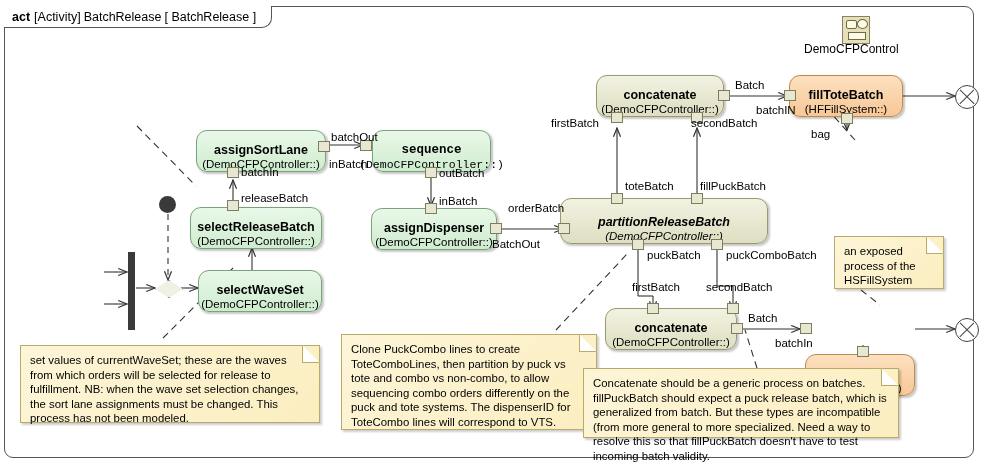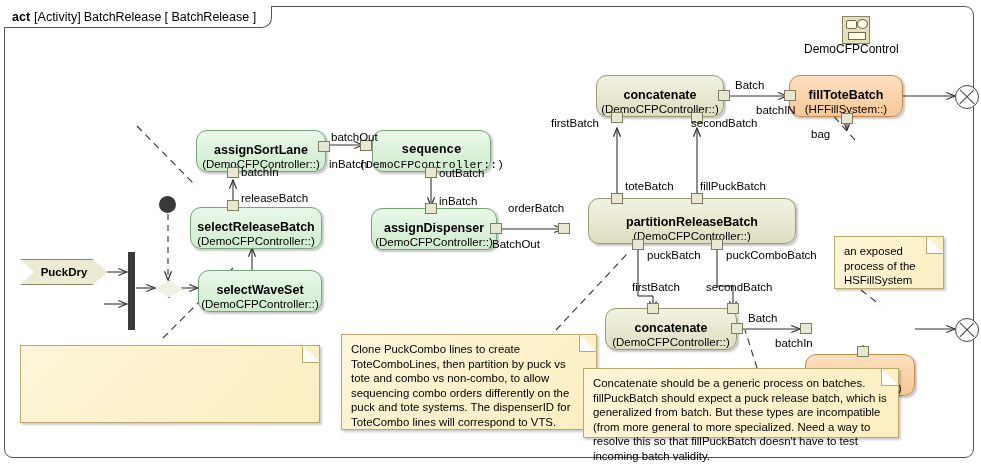--- a/index.html
+++ b/index.html
@@ -146,41 +146,39 @@
   <div class="acticon" style="left:842px;top:16px;">
     <div class="rr" style="left:3px;top:3px;width:9px;height:7px;border-radius:2px;"></div>
     <div class="rr" style="left:14px;top:2px;width:9px;height:8px;border-radius:50%;"></div>
     <div class="rr" style="left:5px;top:15px;width:16px;height:6px;"></div>
   </div>
   <div class="acticon-label" style="left:804px;top:42px;">DemoCFPControl</div>
 
 
   <div class="note" style="left:20px;top:345px;width:300px;height:78px;">
     <div class="fold"></div>
+    <p>set values of currentWaveSet; these are the waves from which orders will be selected for release to fulfillment. NB: when the wave set selection changes, the sort lane assignments must be changed. This process has not been modeled.</p>
   </div>
 
   <div class="note" style="left:341px;top:318px;width:256px;height:96px;margin-top:16px;">
     <div class="fold"></div>
     <p>Clone PuckCombo lines to create ToteComboLines, then partition by puck vs tote and combo vs non-combo, to allow sequencing combo orders differently on the puck and tote systems. The dispenserID for ToteCombo lines will correspond to VTS.</p>
   </div>
 
 
   <div class="note" style="left:834px;top:236px;width:110px;height:53px;">
     <div class="fold"></div>
     <p>an exposed process of the HSFillSystem</p>
   </div>
 
   <div class="note" style="left:583px;top:368px;width:316px;height:70px;">
     <div class="fold"></div>
     <p>Concatenate should be a generic process on batches.  fillPuckBatch should expect a puck release batch, which is generalized from batch. But these types are incompatible (from more general to more specialized.  Need a way to resolve this so that fillPuckBatch doesn't have to test incoming batch validity.</p>
   </div>
 
-  <div class="signal" style="left:20px;top:259px;">
-    <span>PuckDry</span>
-  </div>
 
   <div class="initial" style="left:159px;top:196px;"></div>
   <div class="joinbar" style="left:128px;top:252px;height:78px;"></div>
   <div class="diamond" style="left:155px;top:280px;"></div>
   <div class="flowfinal" style="left:955px;top:85px;"></div>
   <div class="flowfinal" style="left:955px;top:318px;"></div>
 
   <div class="node green" style="left:196px;top:130px;width:130px;height:42px;">
     <div class="t1">assignSortLane</div>
     <div class="t2">(DemoCFPController::)</div>
@@ -204,21 +202,21 @@
   <div class="node green" style="left:198px;top:270px;width:124px;height:42px;">
     <div class="t1">selectWaveSet</div>
     <div class="t2">(DemoCFPController::)</div>
   </div>
 
   <div class="node beige" style="left:596px;top:75px;width:128px;height:42px;">
     <div class="t1">concatenate</div>
     <div class="t2">(DemoCFPController::)</div>
   </div>
 
-  <div class="node beige" style="left:588px;top:198px;width:208px;height:46px;">
+  <div class="node beige" style="left:560px;top:198px;width:208px;height:46px;font-style:italic;">
     <div class="t1">partitionReleaseBatch</div>
     <div class="t2">(DemoCFPController::)</div>
   </div>
 
   <div class="node beige" style="left:605px;top:308px;width:132px;height:42px;">
     <div class="t1">concatenate</div>
     <div class="t2">(DemoCFPController::)</div>
   </div>
 
   <div class="node orange" style="left:789px;top:75px;width:114px;height:42px;">

